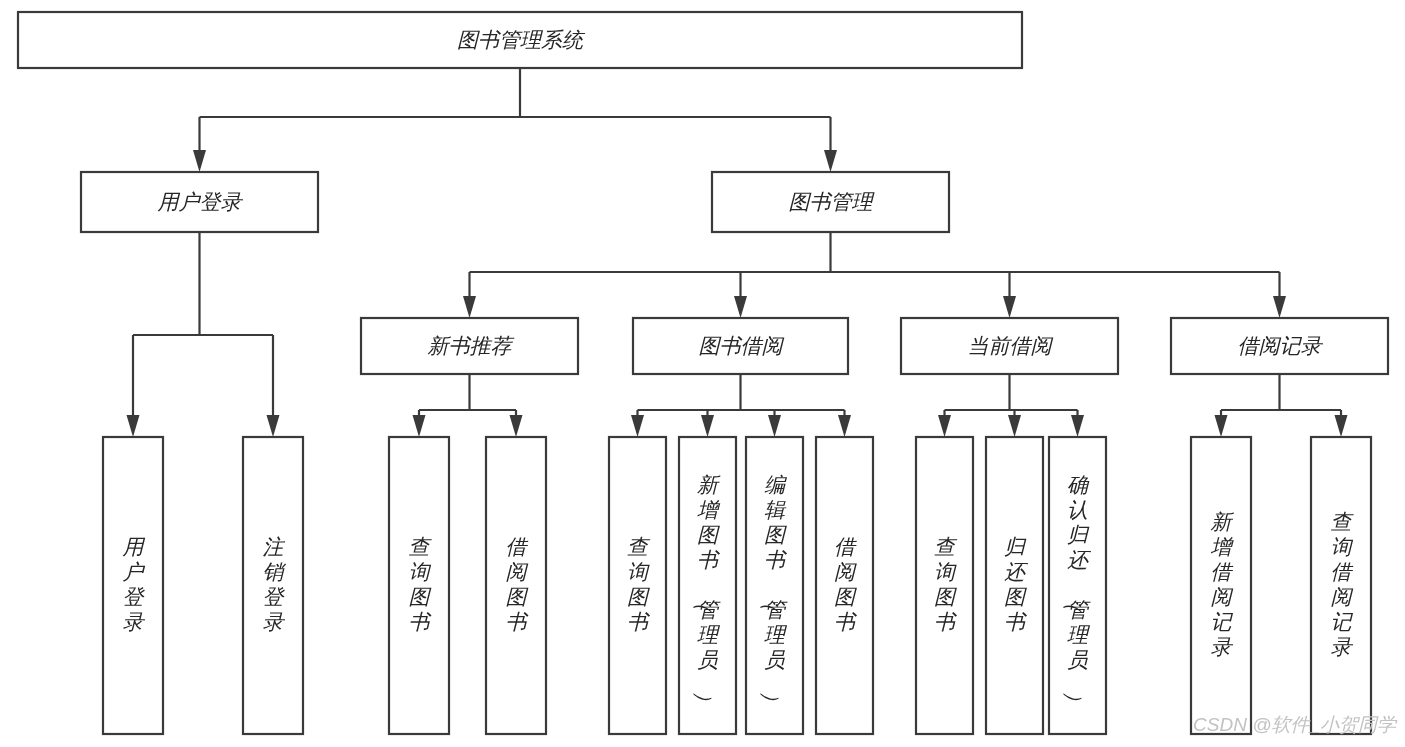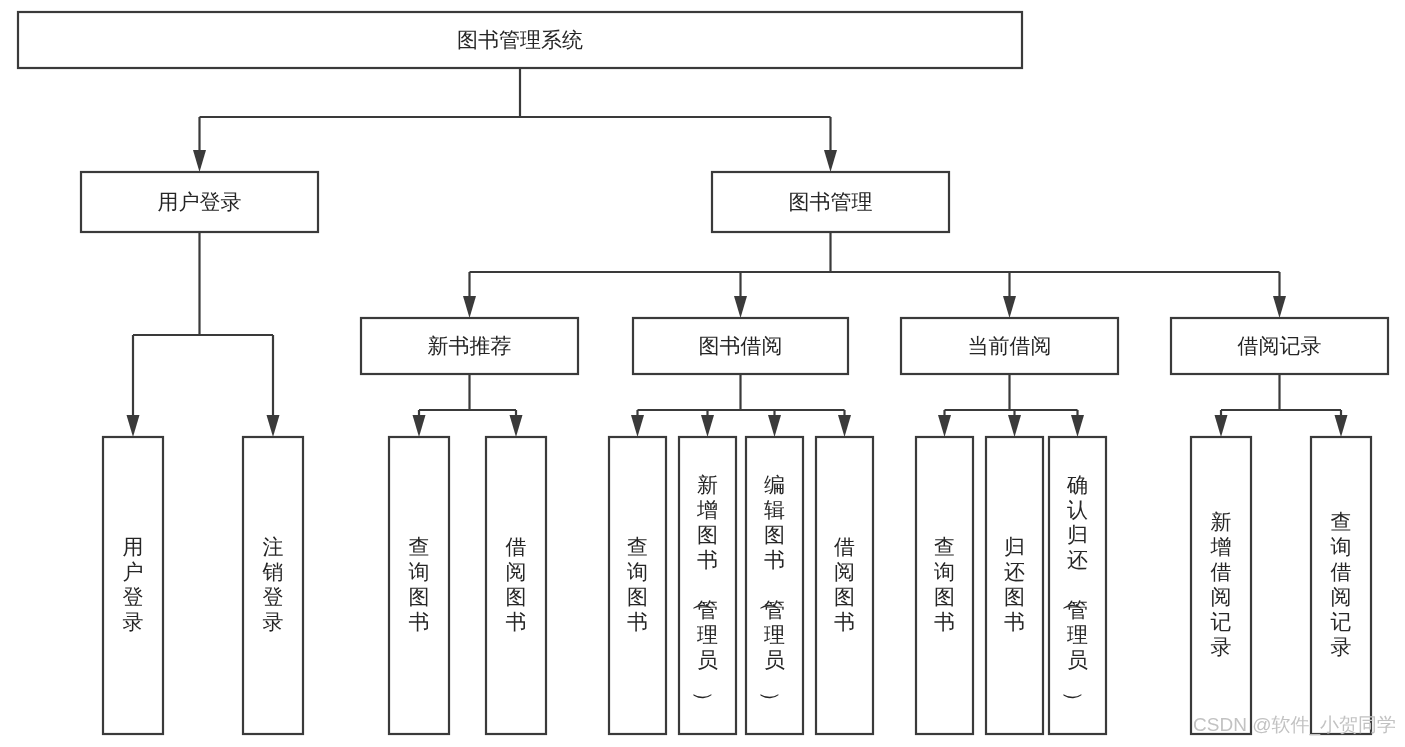--- a/index.html
+++ b/index.html
@@ -10,20 +10,21 @@
   }
   body {
     font-family: "Liberation Sans", "DejaVu Sans", sans-serif;
   }
   #diagram-root {
     position: relative;
     width: 1405px;
     height: 747px;
     background: #ffffff;
     overflow: hidden;
+    font-style: italic;
   }
   svg.diagram-canvas {
     position: absolute;
     top: 0;
     left: 0;
     width: 1405px;
     height: 747px;
     display: block;
   }
   .node-box {

